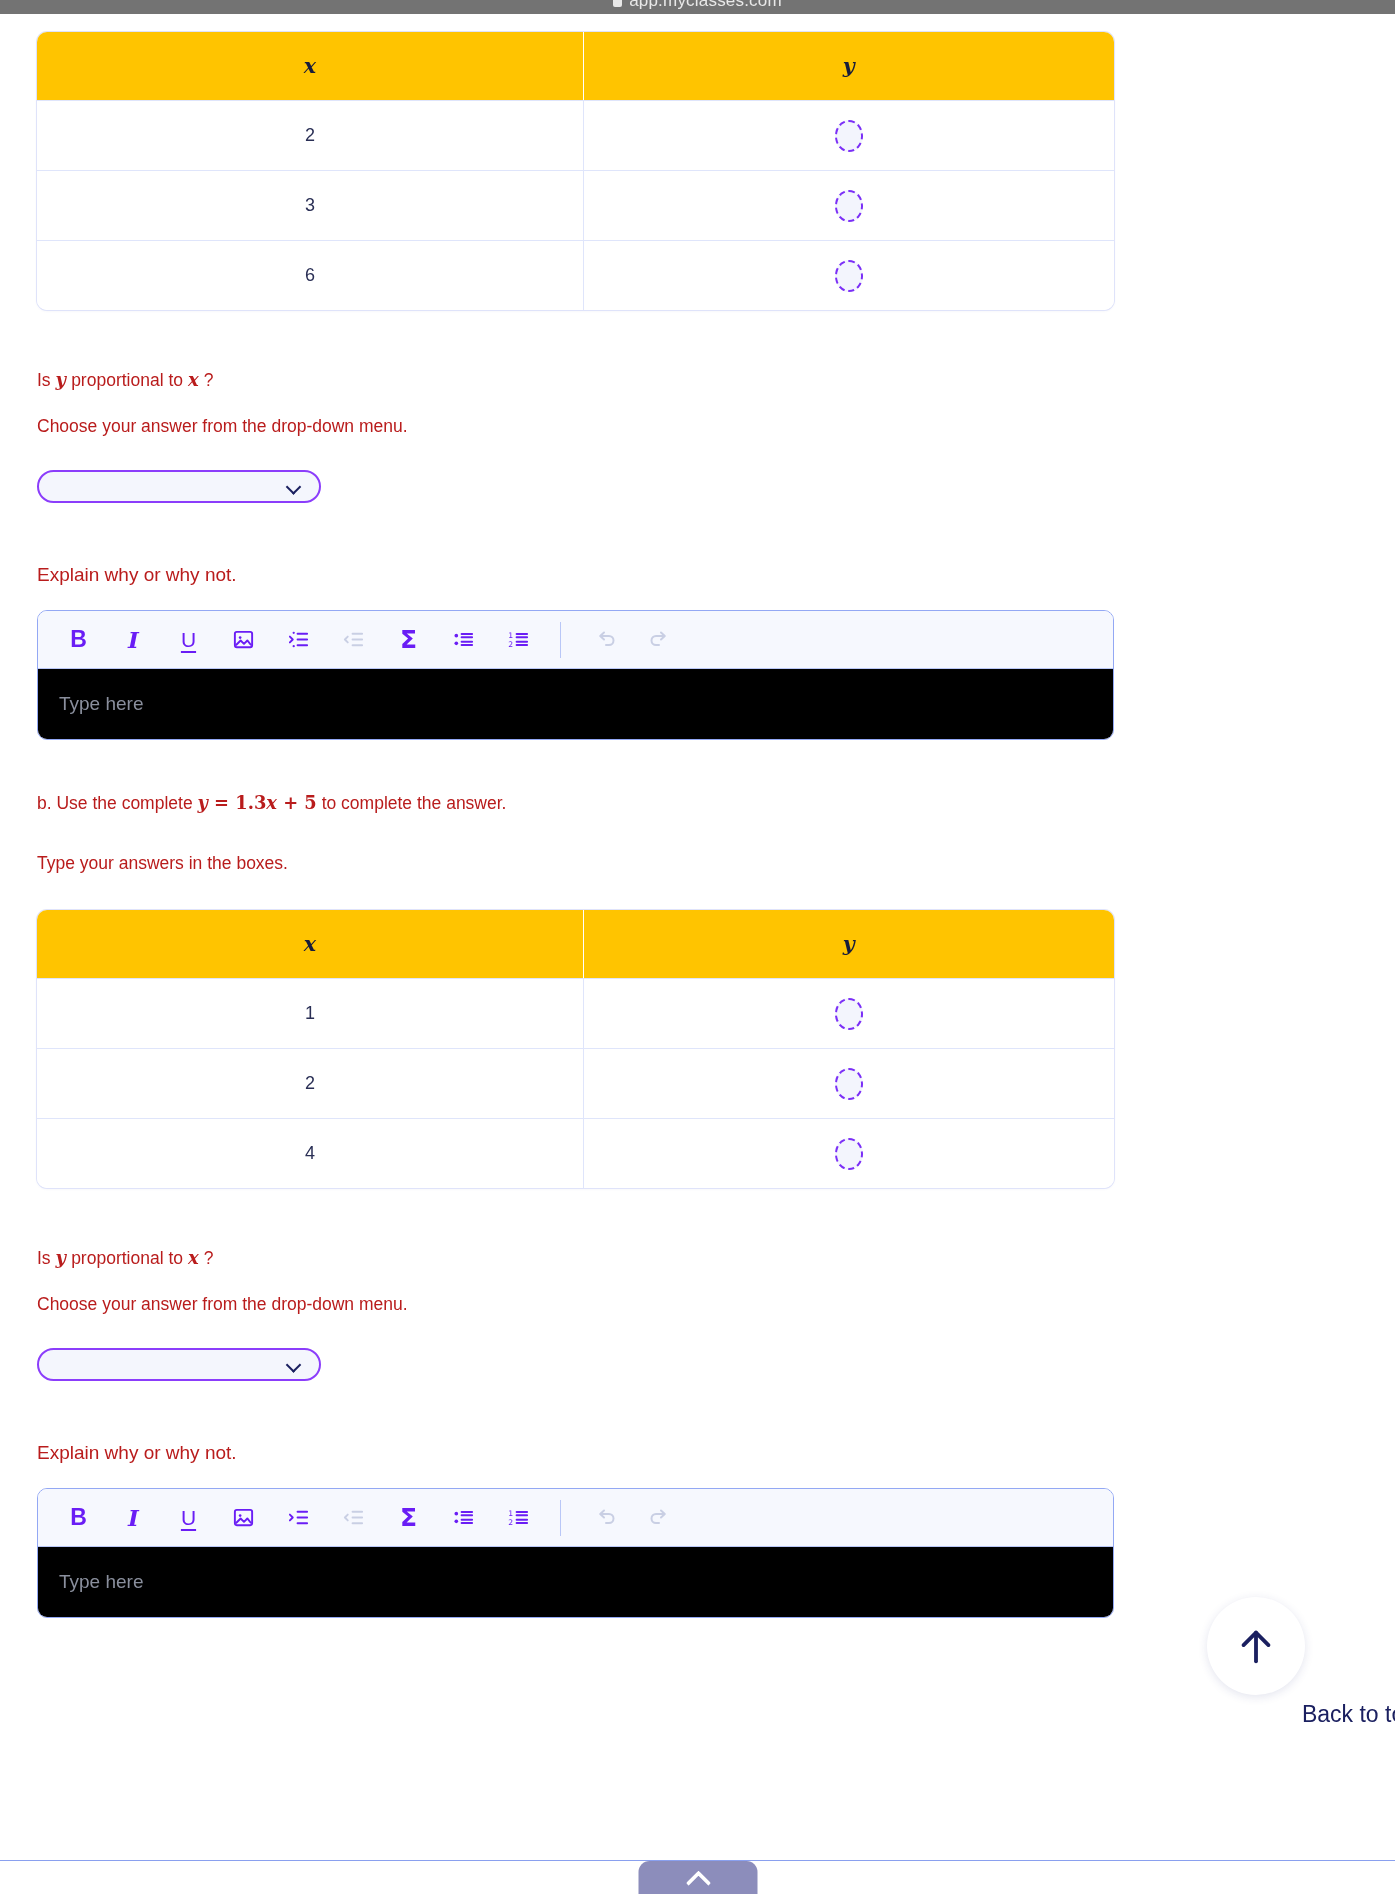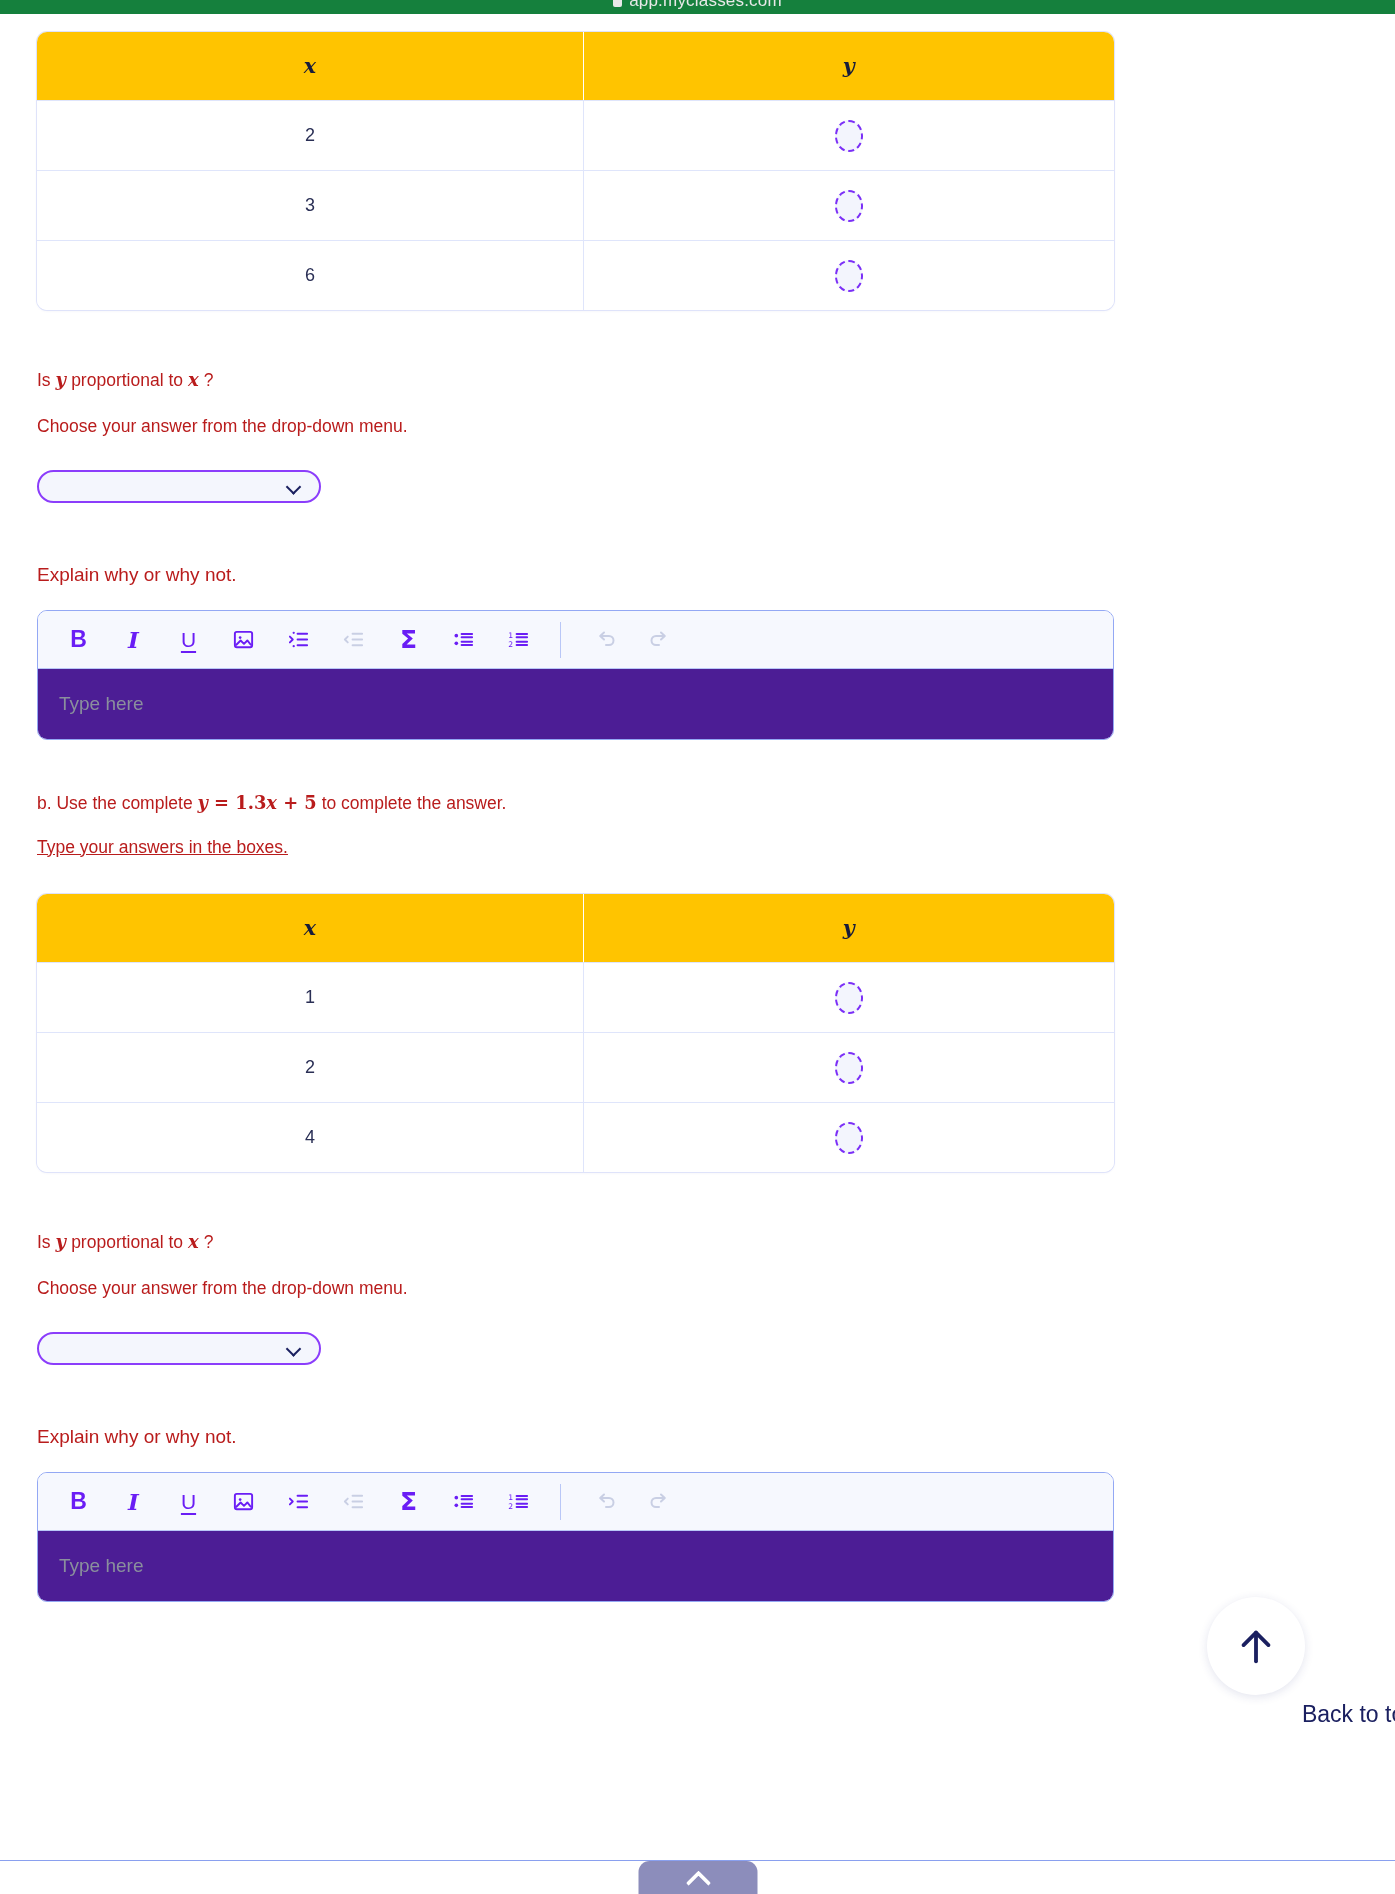--- a/index.html
+++ b/index.html
@@ -18,21 +18,21 @@
     height: 1894px;
     background: #ffffff;
   }
 
   
   .chrome-bar {
     position: absolute;
     top: 0; left: 0;
     width: 1395px;
     height: 14px;
-    background: #15803d;
+    background: #737373;
     overflow: hidden;
   }
   .chrome-bar-text {
     position: absolute;
     top: -9px;
     left: 0;
     width: 1395px;
     text-align: center;
     color: #e9e9e9;
     font-size: 17px;
@@ -120,21 +120,21 @@
   .prompt {
     margin: 0 0 0 37px;
     font-size: 17.5px;
     color: #b91c1c;
     line-height: 1.45;
   }
   .prompt.q      { margin-top: 57px; }
   .prompt.sub    { margin-top: 21px; }
   .prompt.explain{ margin-top: 58px; font-size: 19px; }
   .prompt.part-b { margin-top: 50px; }
-  .prompt.boxes  { margin-top: 18px; text-decoration: underline; }
+  .prompt.boxes  { margin-top: 34px; }
 
   
   .dropdown {
     position: relative;
     margin: 30px 0 0 37px;
     width: 284px;
     height: 33px;
     border: 2px solid #8b3dfb;
     border-radius: 17px;
     background: #f4f6fd;
@@ -202,21 +202,21 @@
     width: 1px;
     height: 36px;
     background: #b9c7f7;
     margin: 0 14px 0 12px;
   }
   .editor-body {
     height: 70px;
     display: flex;
     align-items: center;
     padding-left: 21px;
-    background: #4c1d95;
+    background: #000000;
     cursor: text;
   }
   .editor-placeholder {
     color: #8a8f9d;
     font-size: 19px;
   }
 
   
   .back-to-top {
     position: absolute;

